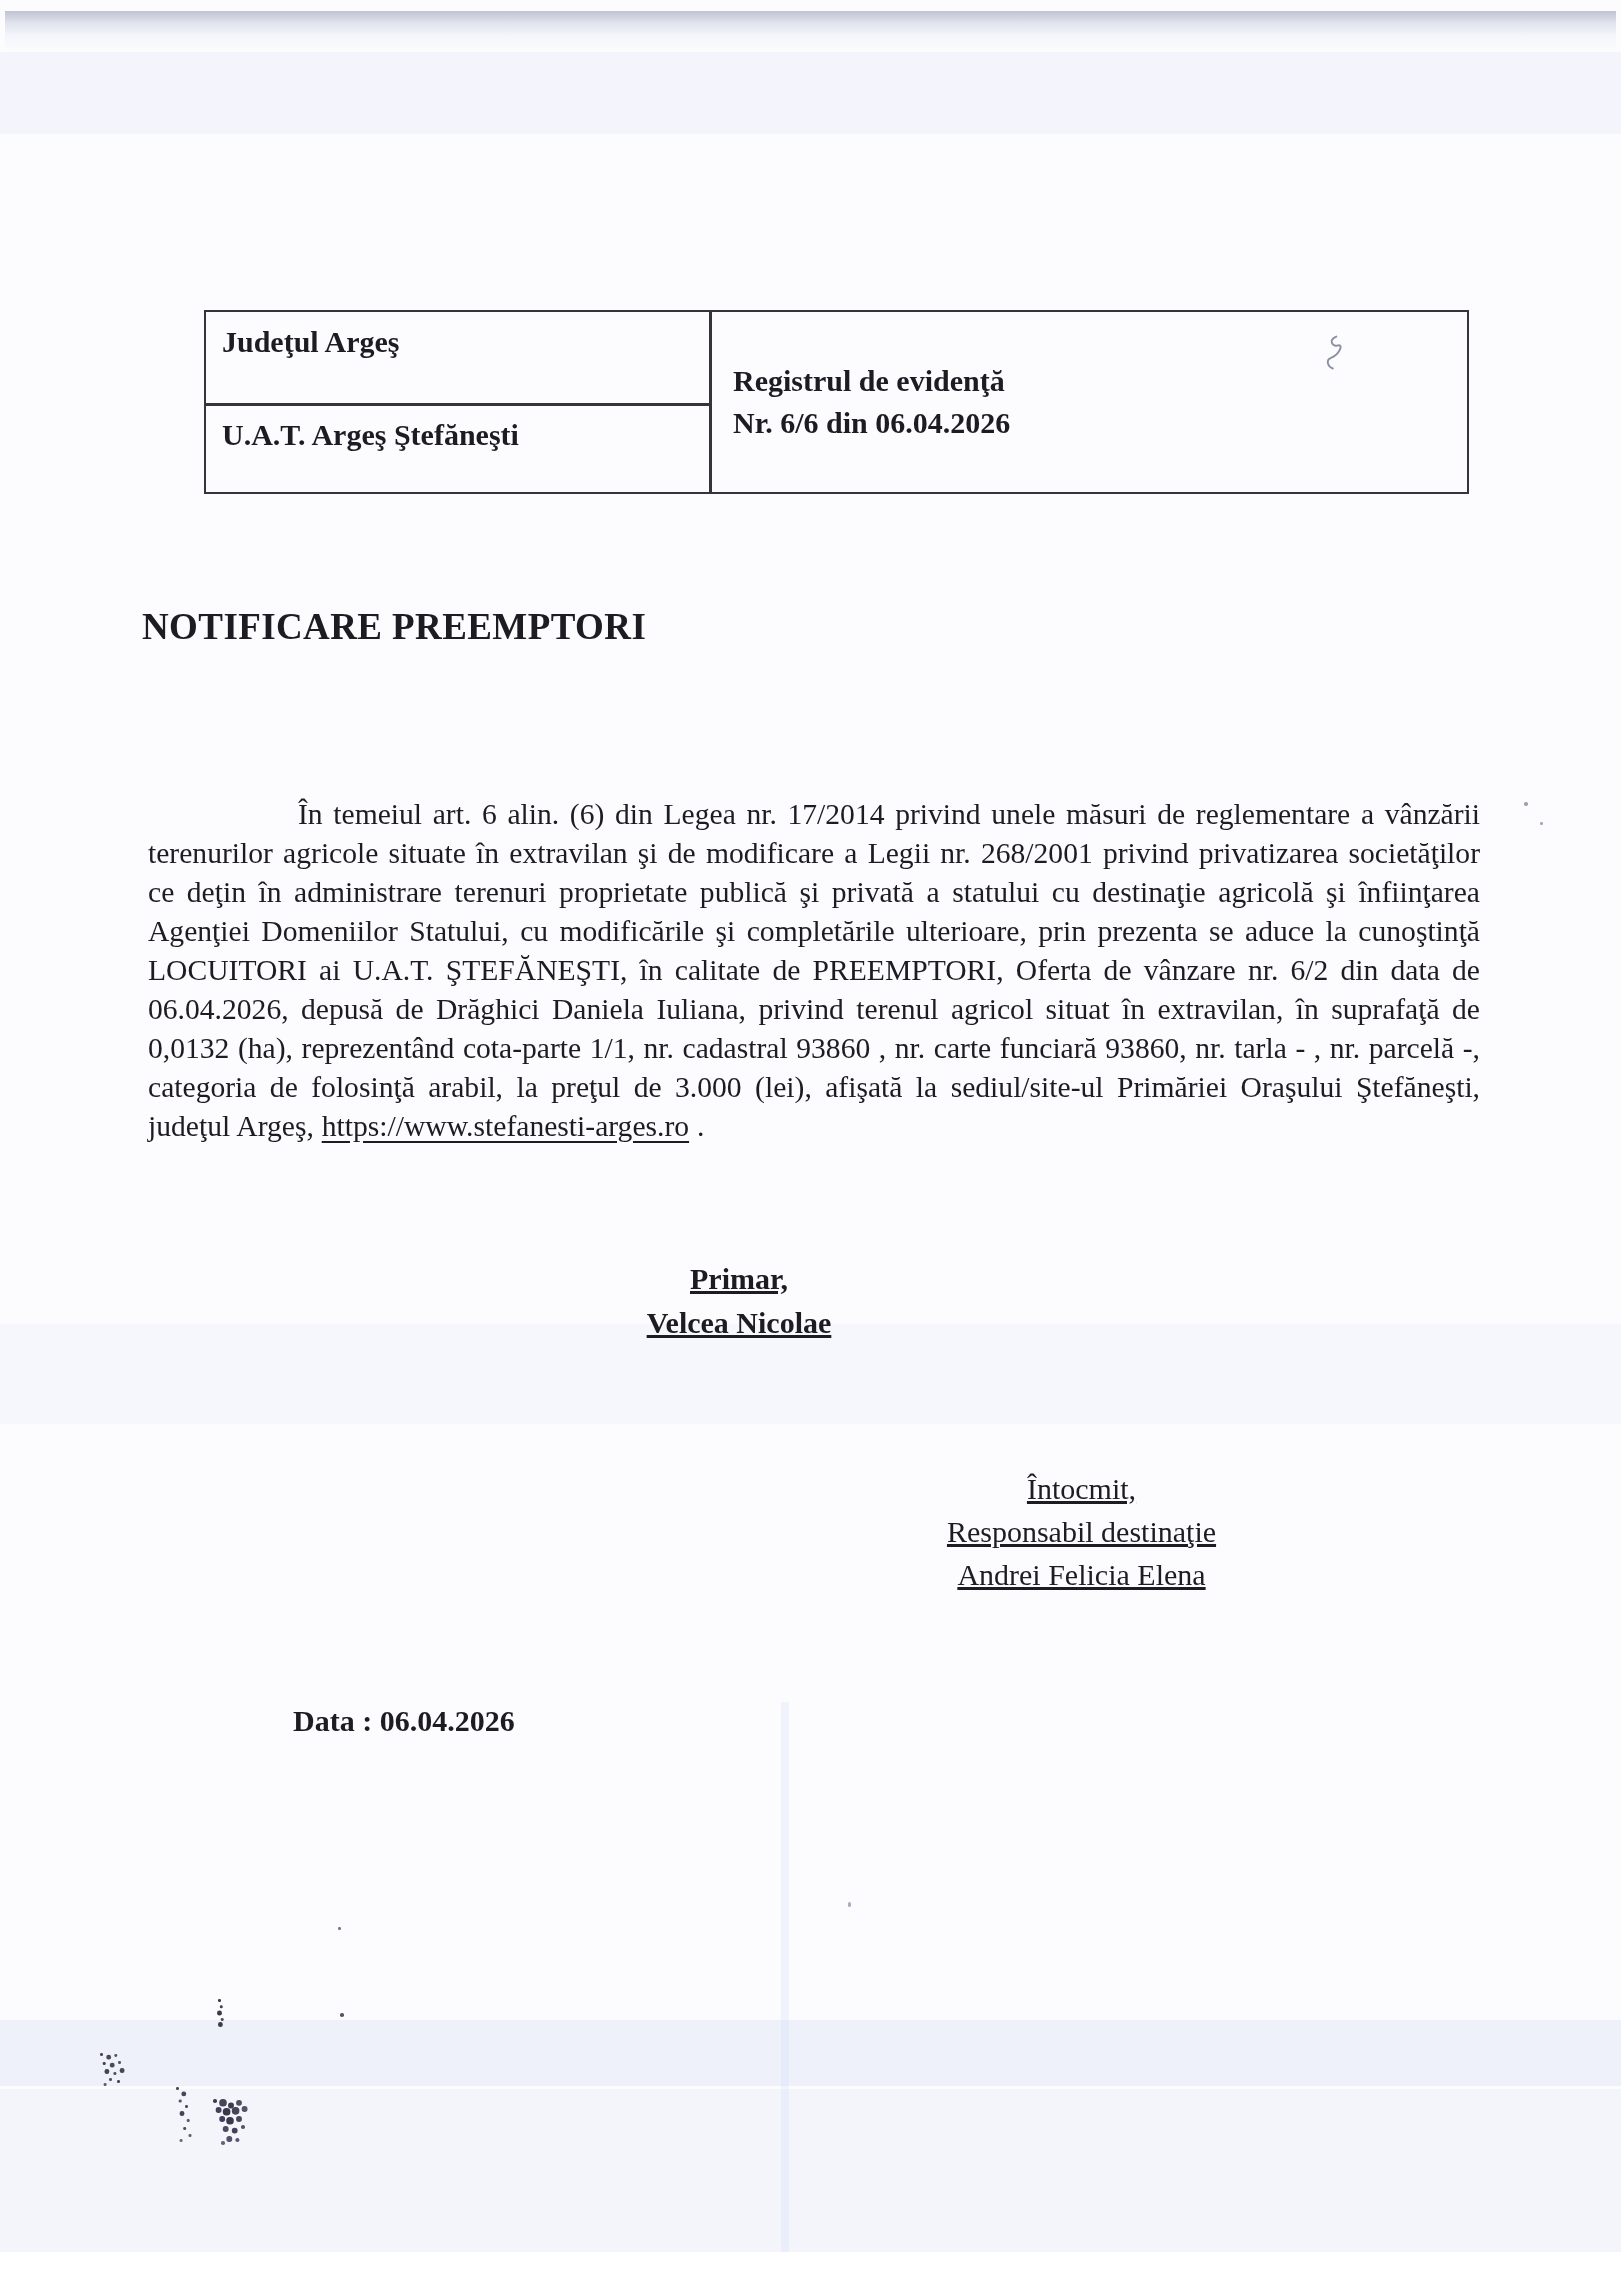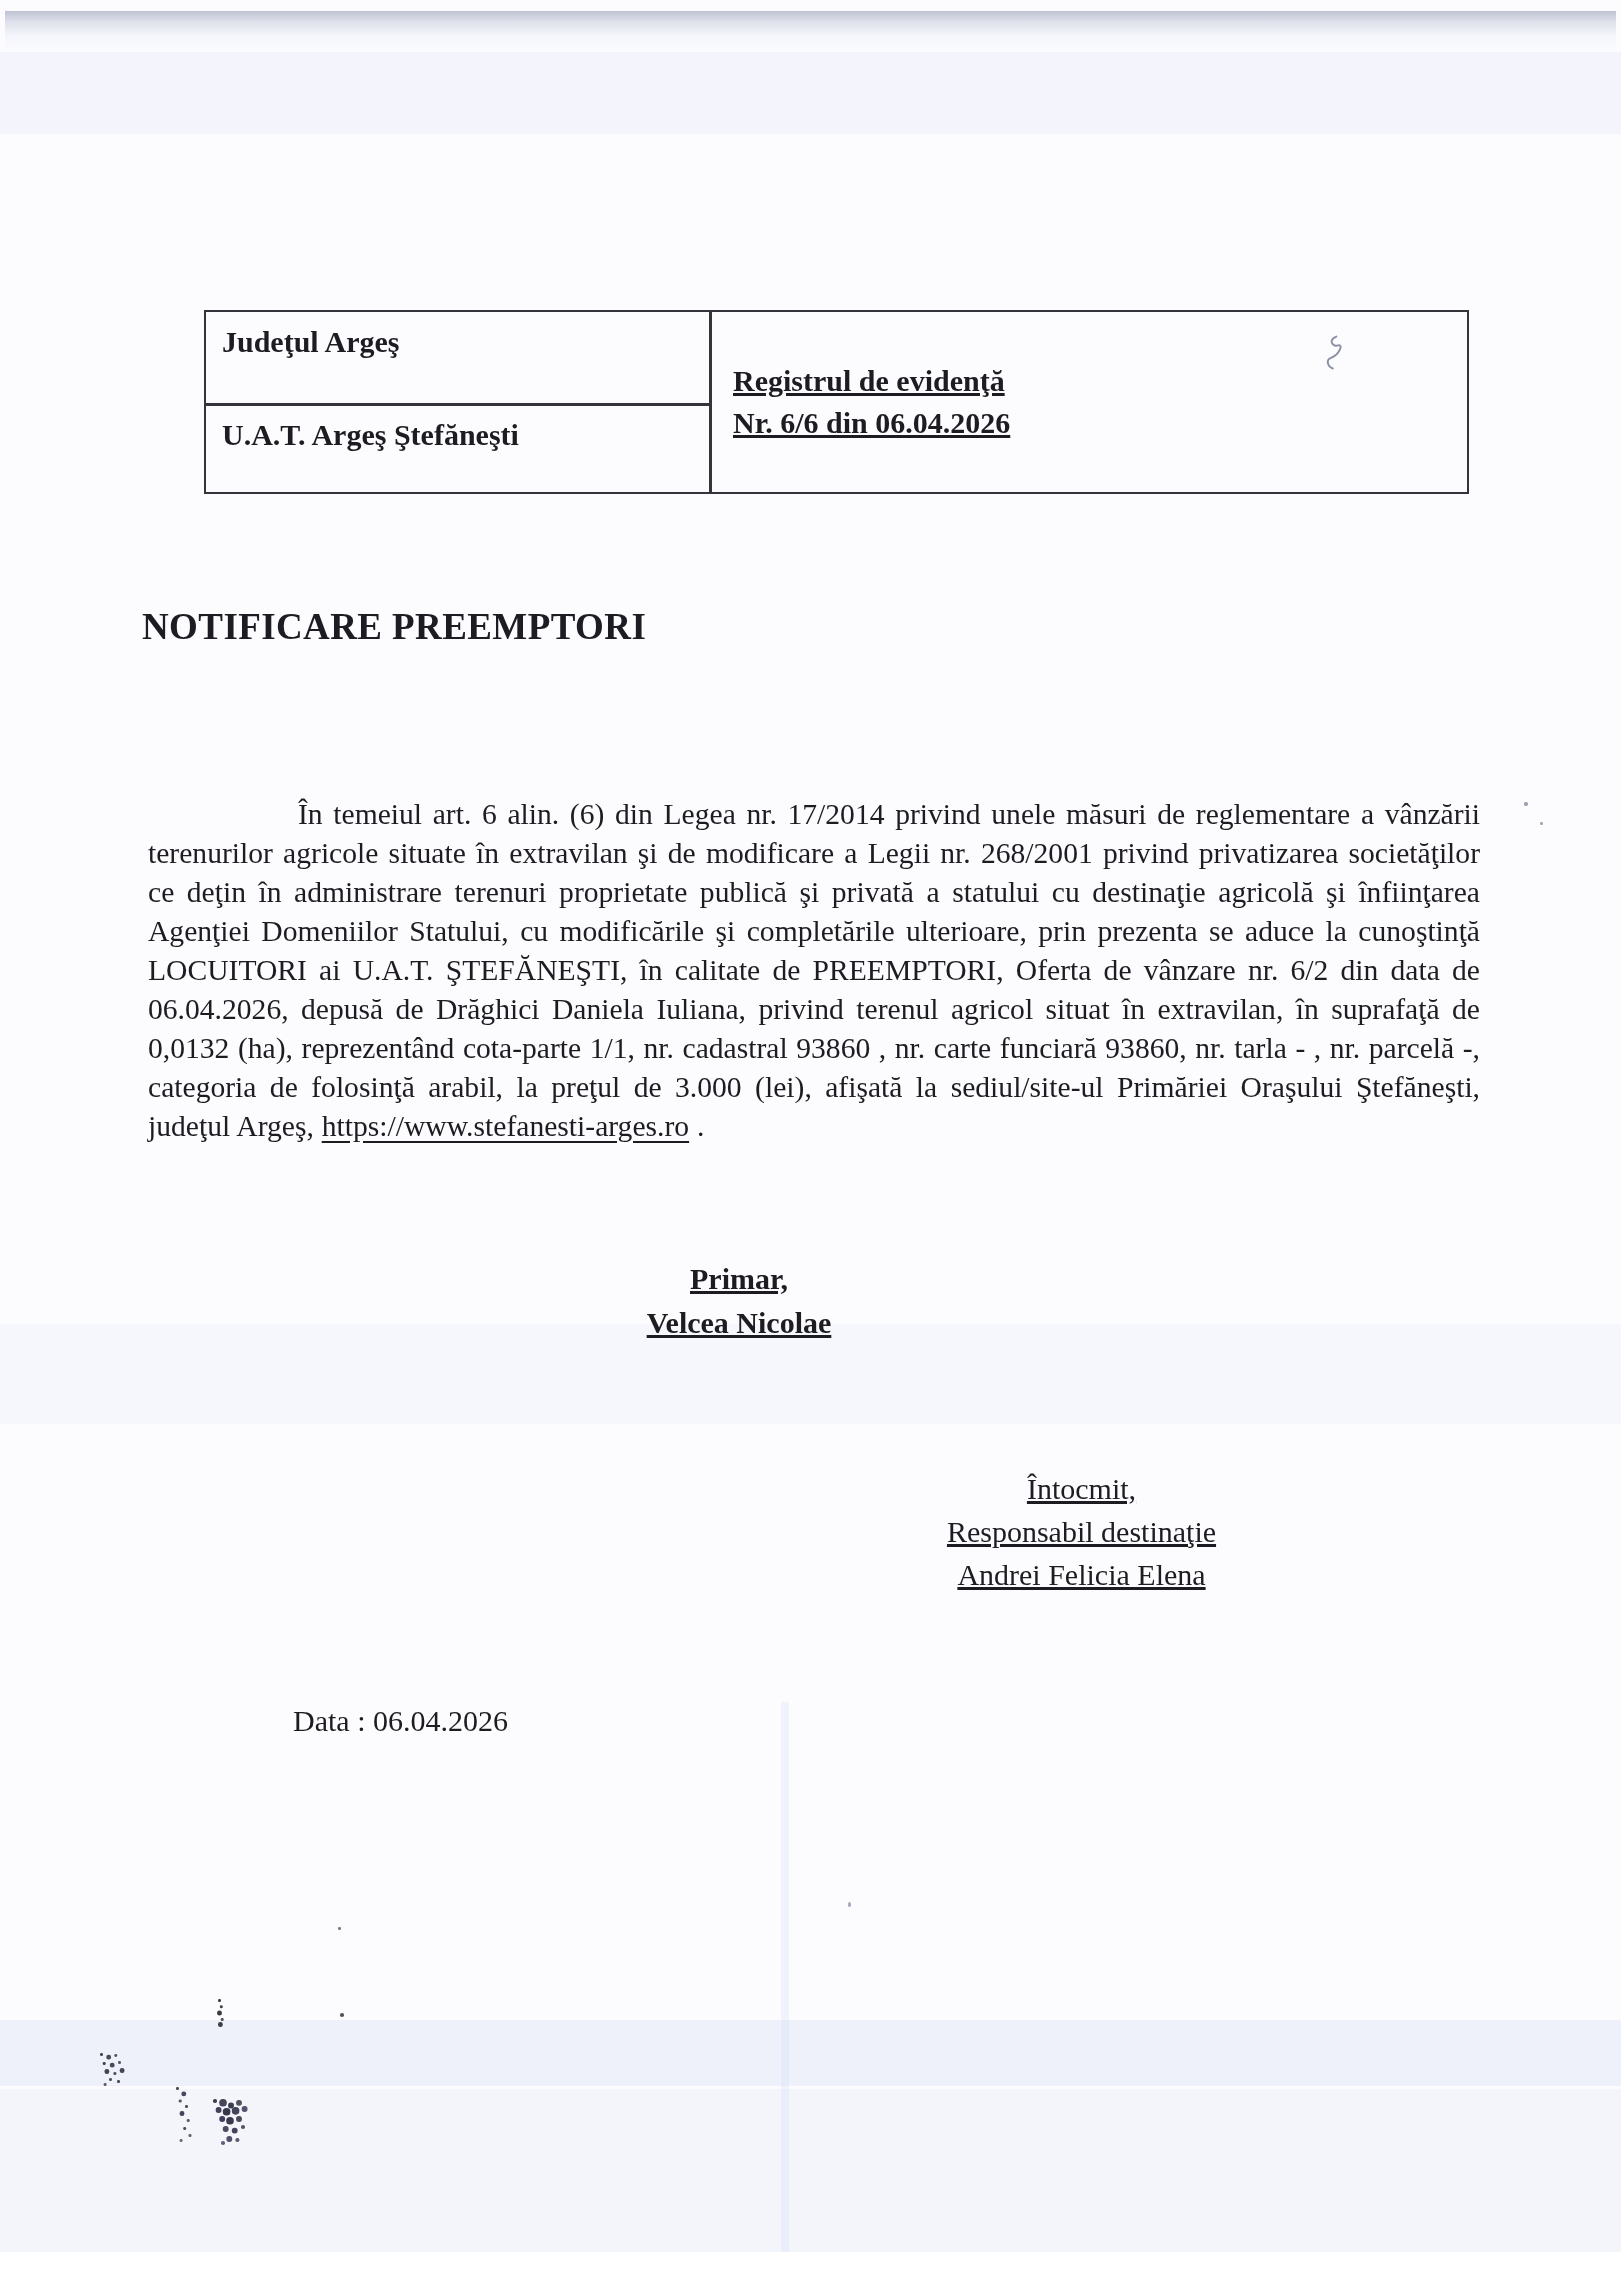--- a/index.html
+++ b/index.html
@@ -29,39 +29,39 @@
   
   .header-table{
     position:absolute;left:204px;top:310px;width:1265px;height:184px;
     border:2.7px solid #34353b;box-sizing:border-box;
   }
   .ht-vline{position:absolute;left:503px;top:0;bottom:0;width:2.7px;background:#34353b;}
   .ht-hline{position:absolute;left:0;top:91px;width:506px;height:2.7px;background:#34353b;}
   .ht-cell{position:absolute;font-weight:bold;font-size:30px;white-space:nowrap;}
   .ht-left-top{left:16px;top:12.5px;}
   .ht-left-bottom{left:16px;top:106px;}
-  .ht-right{left:527px;top:48px;line-height:42px;text-decoration:underline;}
+  .ht-right{left:527px;top:48px;line-height:42px;}
   
   .doc-title{
     position:absolute;top:605px;left:142px;width:1290px;
     font-weight:bold;font-size:37px;letter-spacing:0.4px;
   }
   
   .doc-body{
     position:absolute;top:765px;left:148px;width:1332px;
     font-size:29.6px;line-height:39px;text-align:justify;text-indent:150px;
     word-spacing:0.4px;
   }
   .doc-body .url{text-decoration:underline;text-underline-offset:4.5px;color:inherit;}
   
   .sig{position:absolute;text-align:center;font-size:30px;text-decoration:underline;}
   .sig-primar{top:1257px;left:560px;width:358px;font-weight:bold;line-height:44px;}
   .sig-secretar{top:1483px;left:246px;width:358px;line-height:47px;}
   .sig-intocmit{top:1467px;left:900px;width:363px;line-height:43px;}
-  .date-line{position:absolute;top:1704px;left:293px;font-size:30px;}
+  .date-line{position:absolute;top:1704px;left:293px;font-size:30px;font-weight:bold;}
   
   .speck{position:absolute;border-radius:50%;}
   .ink-i{left:218px;top:1999px;width:2.7px;height:2.7px;background:#3a3a42;
     box-shadow:1.8px 6.3px 0 0 #44444c,0px 12.5px 0 0.9px #3a3a42,2.7px 19px 0 0 #50505a,0.9px 24px 0 0.9px #3e3e46;}
   .ink-cluster-b{left:100px;top:2053px;width:2.7px;height:2.7px;background:#45454e;
     box-shadow:7.2px 2.7px 0 0.9px #4a4a54,14.3px 0.9px 0 0 #555560,2.7px 9px 0 0 #40404a,10.7px 10.7px 0 0.9px #4a4a54,
       18px 8px 0 0 #5a5a64,5.4px 17px 0 0.9px #44444e,13.4px 19px 0 0 #50505a,20.6px 16px 0 0.9px #47475a,
       9px 25px 0 0 #55555f,17px 27px 0 0 #4a4a54,3.6px 30px 0 0 #5e5e68;}
   .ink-trail{left:176px;top:2087px;width:2.7px;height:2.7px;background:#4a4a52;
     box-shadow:6.3px 5.4px 0 0.9px #48485a,2.7px 12.5px 0 0 #555564,9px 18px 0 0 #4e4e5e,

